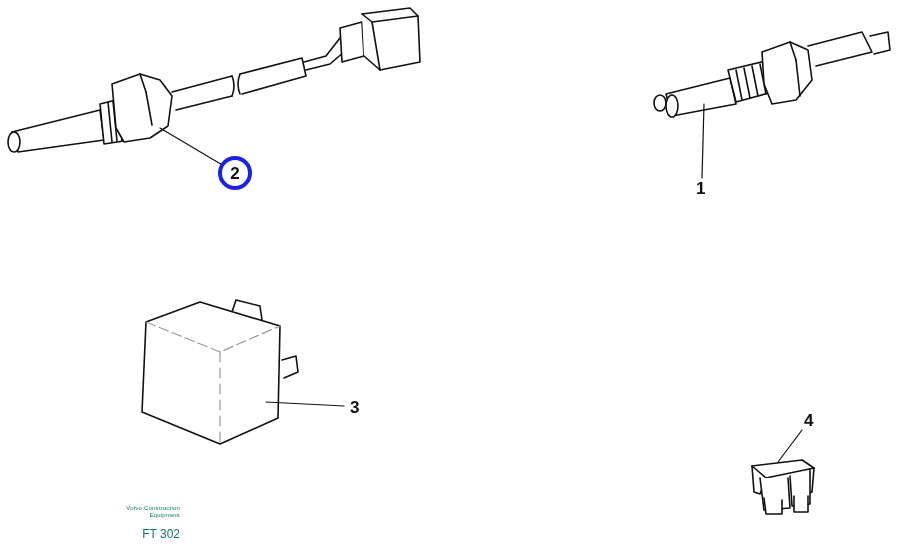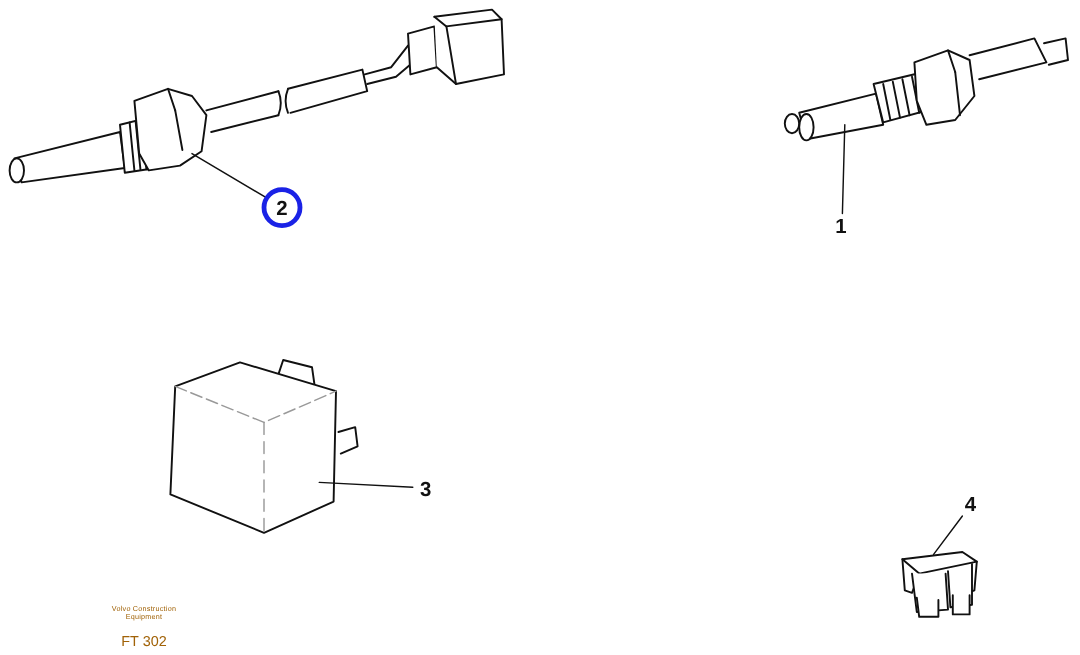--- a/index.html
+++ b/index.html
@@ -1,20 +1,20 @@
 <!DOCTYPE html>
 <html><head>
 <meta charset="utf-8">
 <style>
   html, body { margin:0; padding:0; background:#ffffff; }
   body { width:900px; height:546px; position:relative; overflow:hidden; font-family:"Liberation Sans", sans-serif; }
   svg.art { position:absolute; left:0; top:0; }
   .callout { position:absolute; font-weight:bold; font-size:17px; color:#111; font-family:"Liberation Sans", sans-serif; line-height:1; }
   .callout.hl { width:34px; height:34px; border:4px solid #1a22e6; border-radius:50%; box-sizing:border-box; display:flex; align-items:center; justify-content:center; background:#fff; }
-  .footer { position:absolute; left:60px; top:505px; width:120px; text-align:center; color:#a16207; }
+  .footer { position:absolute; left:60px; top:505px; width:120px; text-align:right; color:#0f766e; }
   .footer .small { font-size:6px; line-height:7px; letter-spacing:0.2px; }
   .footer .code { font-size:12px; margin-top:8px; }
 </style>
 </head>
 <body>
 
 <svg class="art" width="900" height="546" viewBox="0 0 900 546" fill="none" stroke="#111" stroke-width="1.6" stroke-linejoin="round" stroke-linecap="round">
 
   <g>
 

